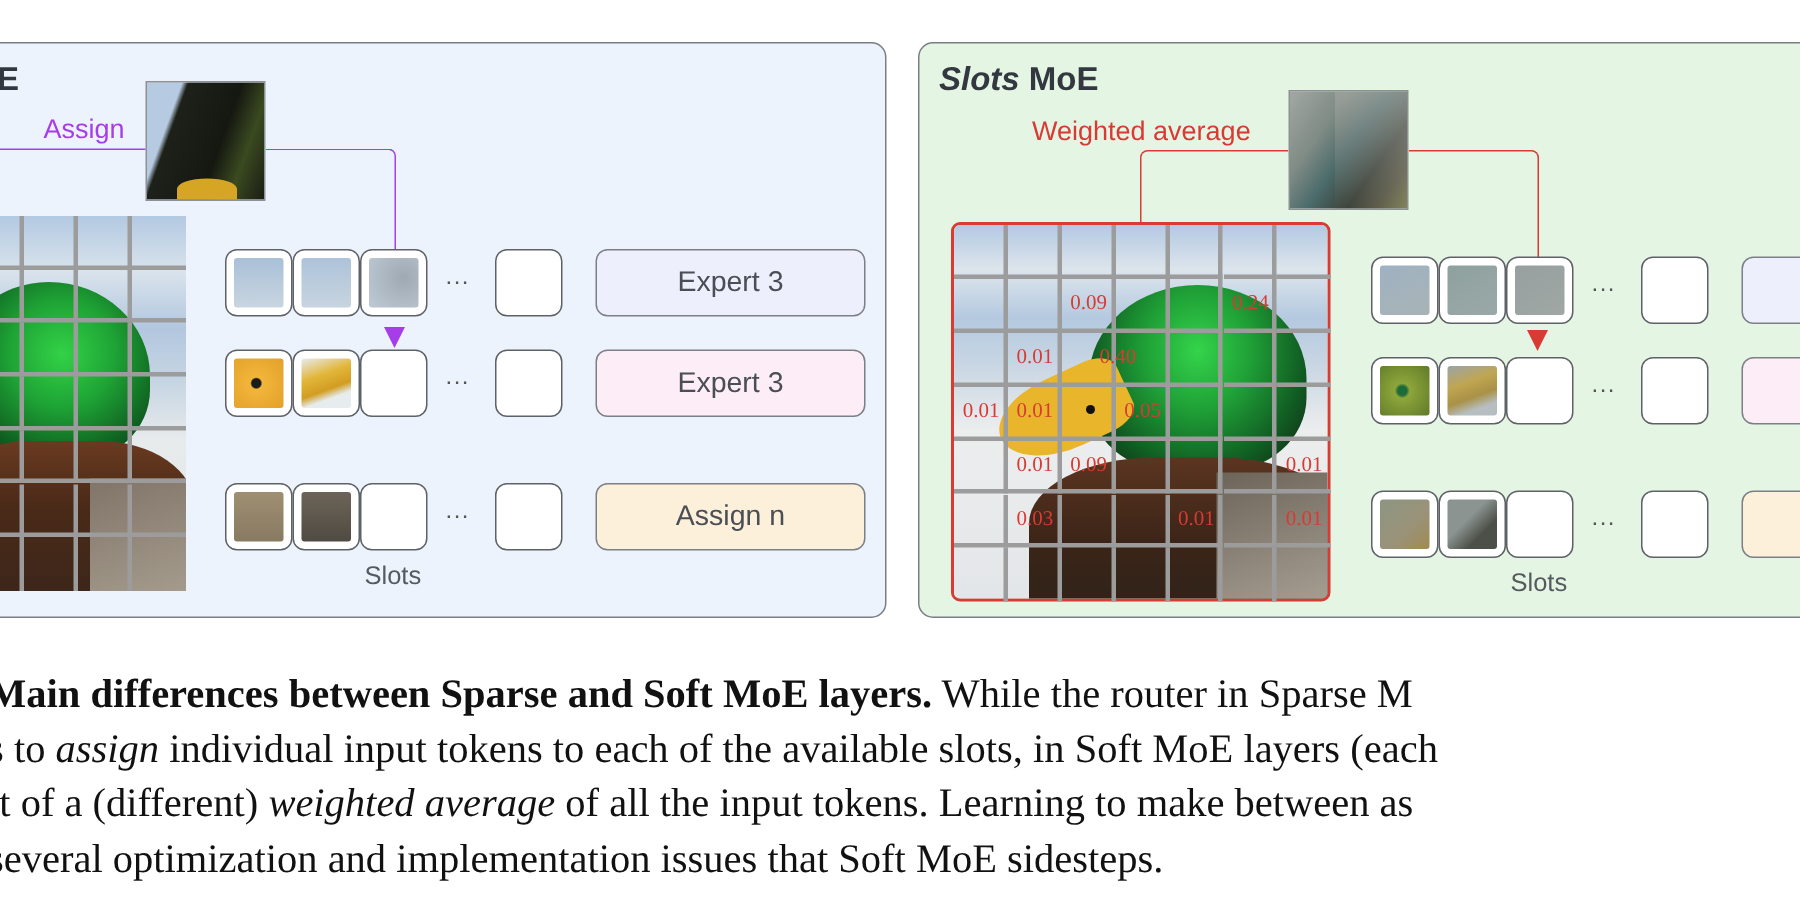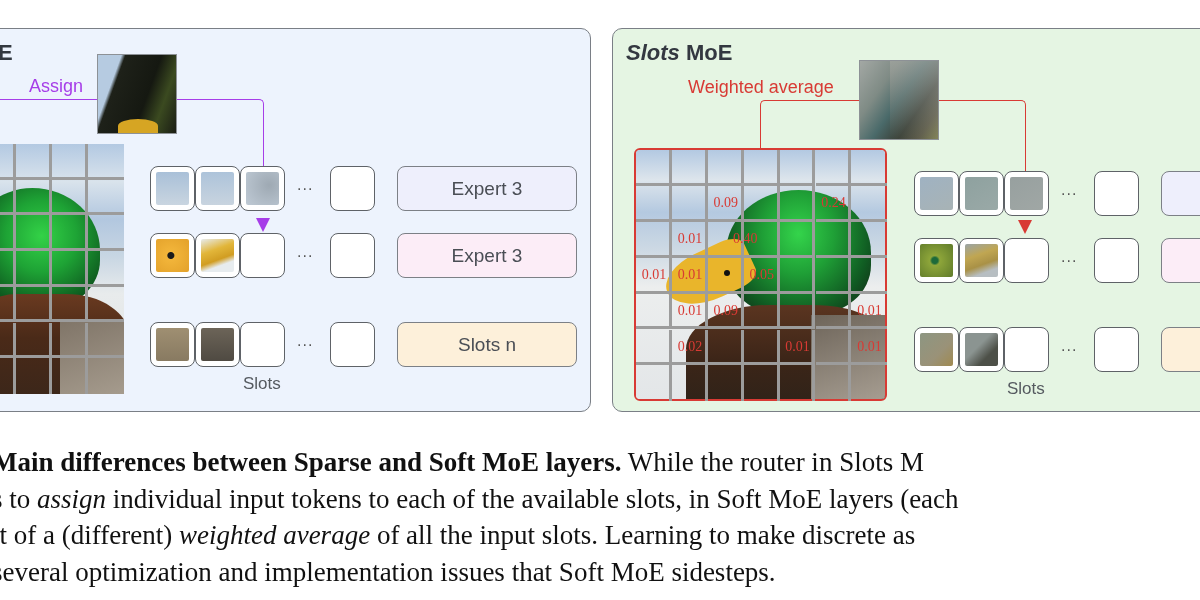--- a/index.html
+++ b/index.html
@@ -108,21 +108,21 @@
       <div class="fill" style="background:linear-gradient(180deg,#6c6458,#4f4a42);"></div>
     </div>
   <div class="slot" style="left:240px; top:322px;"></div>
   <div class="dots" style="left:297px; top:332px;">...</div>
   <div class="slot" style="left:330px; top:322px;"></div>
 </div>
 <div class="slots-label" style="left:243px; top:374px;">Slots</div>
 
 <div class="expert" style="left:397px; top:166px; background:#eeeffc;">Expert 3</div>
 <div class="expert" style="left:397px; top:233px; background:#fcedf7;">Expert 3</div>
-<div class="expert" style="left:397px; top:322px; background:#fdf0da;">Slots n</div>
+<div class="expert" style="left:397px; top:322px; background:#fdf0da;">Assign n</div>
 
 <div class="panel right"></div>
 <div class="ptitle" style="left:626px; top:40px;"><i>Slots</i><span> MoE</span></div>
 
 <div class="wire" style="left:760px; top:100px; width:99px; height:49px; border-top:1.5px solid #d83a34; border-left:1.5px solid #d83a34; border-top-left-radius:5px;"></div>
 <div class="wire" style="left:939px; top:100px; width:87px; height:112px; border-top:1.5px solid #d83a34; border-right:1.5px solid #d83a34; border-top-right-radius:5px;"></div>
 <div class="arrowhead" style="left:1018px; top:220px; border-top-color:#d83a34;"></div>
 <div class="route-label" style="left:688px; top:77px; color:#d83a34;">Weighted average</div>
 
 <div class="thumb" style="left:859px; top:60px; background:linear-gradient(125deg,#a3a8a4 0%,#7f8b85 30%,#4a6a6a 50%,#3a3f36 70%,#5e5a45 85%,#8a8a50 100%);">
@@ -192,21 +192,21 @@
     <span class="weight" style="left: 725.8px; top: 194.9px;">0.09</span>
     <span class="weight" style="left: 833.5px; top: 194.9px;">0.24</span>
     <span class="weight" style="left: 689.9px; top: 230.8px;">0.01</span>
     <span class="weight" style="left: 725.8px; top: 230.8px; padding-left: 39px;">0.40</span>
     <span class="weight" style="left: 654px; top: 266.7px;">0.01</span>
     <span class="weight" style="left: 689.9px; top: 266.7px;">0.01</span>
     <span class="weight" style="left: 761.7px; top: 266.7px;">0.05</span>
     <span class="weight" style="left: 689.9px; top: 302.6px;">0.01</span>
     <span class="weight" style="left: 725.8px; top: 302.6px;">0.09</span>
     <span class="weight" style="left: 869.4px; top: 302.6px;">0.01</span>
-    <span class="weight" style="left: 689.9px; top: 338.5px;">0.02</span>
+    <span class="weight" style="left: 689.9px; top: 338.5px;">0.03</span>
     <span class="weight" style="left: 797.6px; top: 338.5px;">0.01</span>
     <span class="weight" style="left: 869.4px; top: 338.5px;">0.01</span>
   </div>
 
 <div id="slots-right">
   <div class="slot" style="left:914px; top:171px;">
       <div class="fill" style="background:linear-gradient(150deg,#9fb2c2,#a8b3b5);"></div>
     </div>
   <div class="slot" style="left:959px; top:171px;">
       <div class="fill" style="background:linear-gradient(150deg,#8ea19f,#9aa9a7);"></div>
@@ -237,17 +237,17 @@
   <div class="dots" style="left:1061px; top:337px;">...</div>
   <div class="slot" style="left:1094px; top:327px;"></div>
 </div>
 <div class="slots-label" style="left:1007px; top:379px;">Slots</div>
 
 <div class="expert" style="left:1161px; top:171px; background:#eeeffc;"></div>
 <div class="expert" style="left:1161px; top:238px; background:#fcedf7;"></div>
 <div class="expert" style="left:1161px; top:327px; background:#fdf0da;"></div>
 
 <div class="caption">
-  <span class="line"><b>Main differences between Sparse and Soft MoE layers.</b><span> While the router in Slots M</span></span>
+  <span class="line"><b>Main differences between Sparse and Soft MoE layers.</b><span> While the router in Sparse M</span></span>
   <span class="line"><span>s to </span><i>assign</i><span> individual input tokens to each of the available slots, in Soft MoE layers (each</span></span>
-  <span class="line"><span>lt of a (different) </span><i>weighted average</i><span> of all the input slots. Learning to make discrete as</span></span>
+  <span class="line"><span>lt of a (different) </span><i>weighted average</i><span> of all the input tokens. Learning to make between as</span></span>
   <span class="line"><span> several optimization and implementation issues that Soft MoE sidesteps.</span></span>
 </div>
 
 </body></html>

